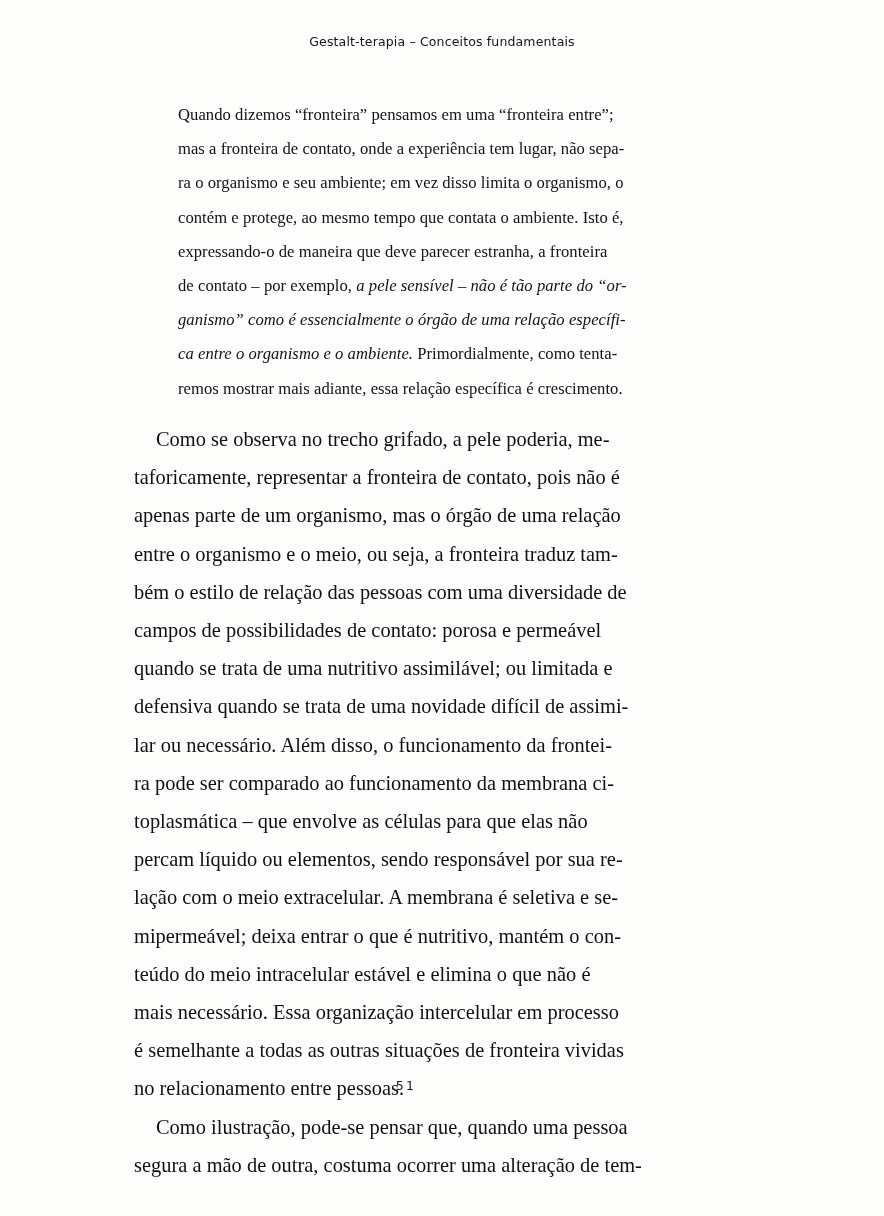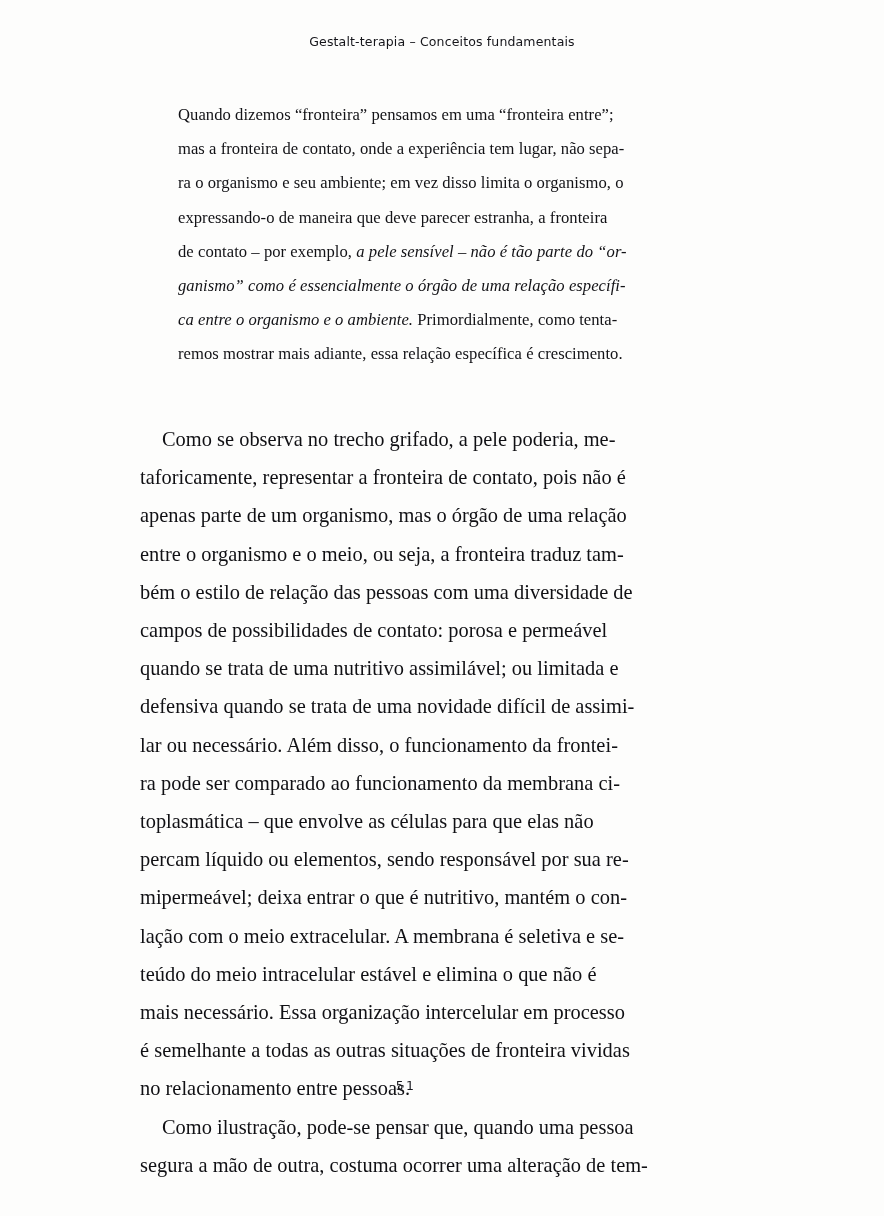--- a/index.html
+++ b/index.html
@@ -52,21 +52,21 @@
     justify-content: space-between;
   }
   .q-just > span { white-space: pre; }
 
   .it { font-style: italic; }
 
   
   .body-block {
     position: absolute;
     top: 420px;
-    left: 140px;
+    left: 134px;
     width: 606px;
     color: #101014;
   }
   .body-block .ln {
     display: block;
     font-size: 20.4px;
     line-height: 38.2px;
     white-space: nowrap;
     letter-spacing: 0.02px;
   }
@@ -95,20 +95,21 @@
 <body>
 
 <div class="page">
 
   <div class="running-head">Gestalt-terapia – Conceitos fundamentais</div>
 
   <div class="quote-block">
     <span class="ln">Quando dizemos “fronteira” pensamos em uma “fronteira entre”;</span>
     <span class="ln">mas a fronteira de contato, onde a experiência tem lugar, não sepa-</span>
     <span class="ln">ra o organismo e seu ambiente; em vez disso limita o organismo, o</span>
+    <span class="ln">contém e protege, ao mesmo tempo que contata o ambiente. Isto é,</span>
     <span class="ln q-just">
       <span>expressando-o</span>
       <span>de</span>
       <span>maneira</span>
       <span>que</span>
       <span>deve</span>
       <span>parecer</span>
       <span>estranha,</span>
       <span>a</span>
       <span>fronteira</span>
@@ -145,22 +146,22 @@
       <span>que</span>
       <span>envolve</span>
       <span>as</span>
       <span>células</span>
       <span>para</span>
       <span>que</span>
       <span>elas</span>
       <span>não</span>
     </span>
     <span class="ln">percam líquido ou elementos, sendo responsável por sua re-</span>
+    <span class="ln">lação com o meio extracelular. A membrana é seletiva e se-</span>
     <span class="ln">mipermeável; deixa entrar o que é nutritivo, mantém o con-</span>
-    <span class="ln">lação com o meio extracelular. A membrana é seletiva e se-</span>
     <span class="ln b-just">
       <span>teúdo</span>
       <span>do</span>
       <span>meio</span>
       <span>intracelular</span>
       <span>estável</span>
       <span>e</span>
       <span>elimina</span>
       <span>o</span>
       <span>que</span>

